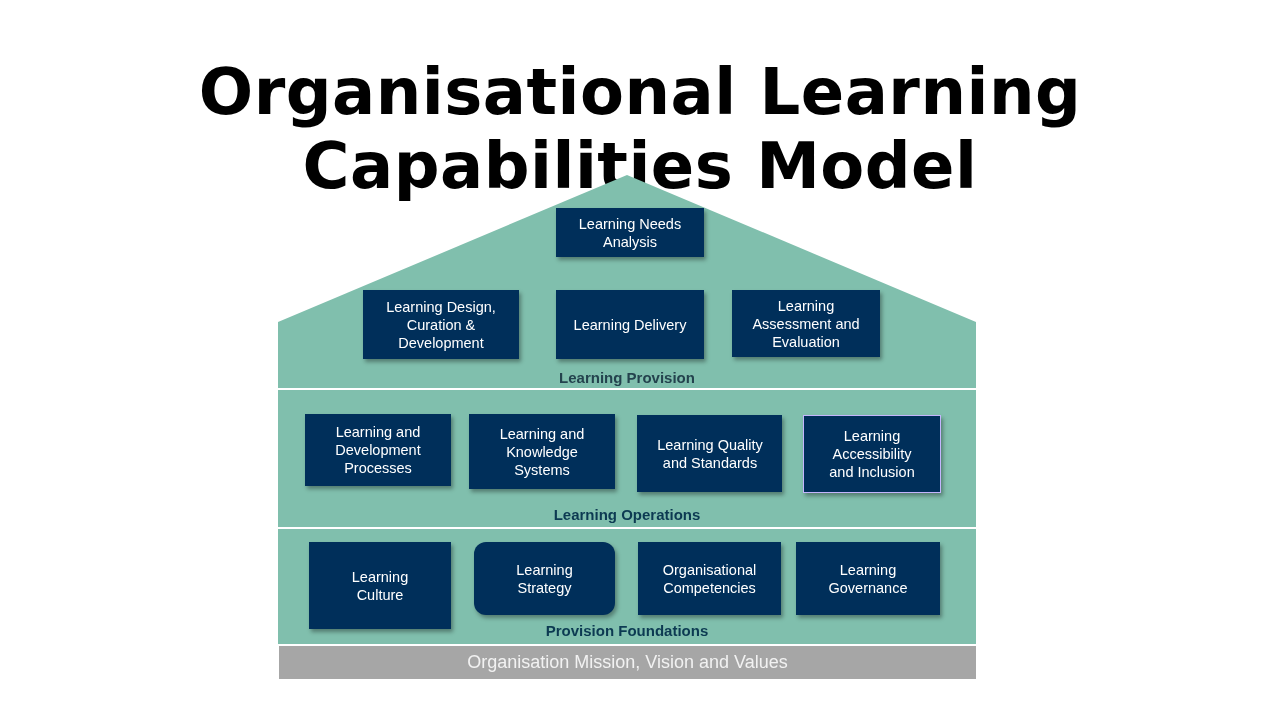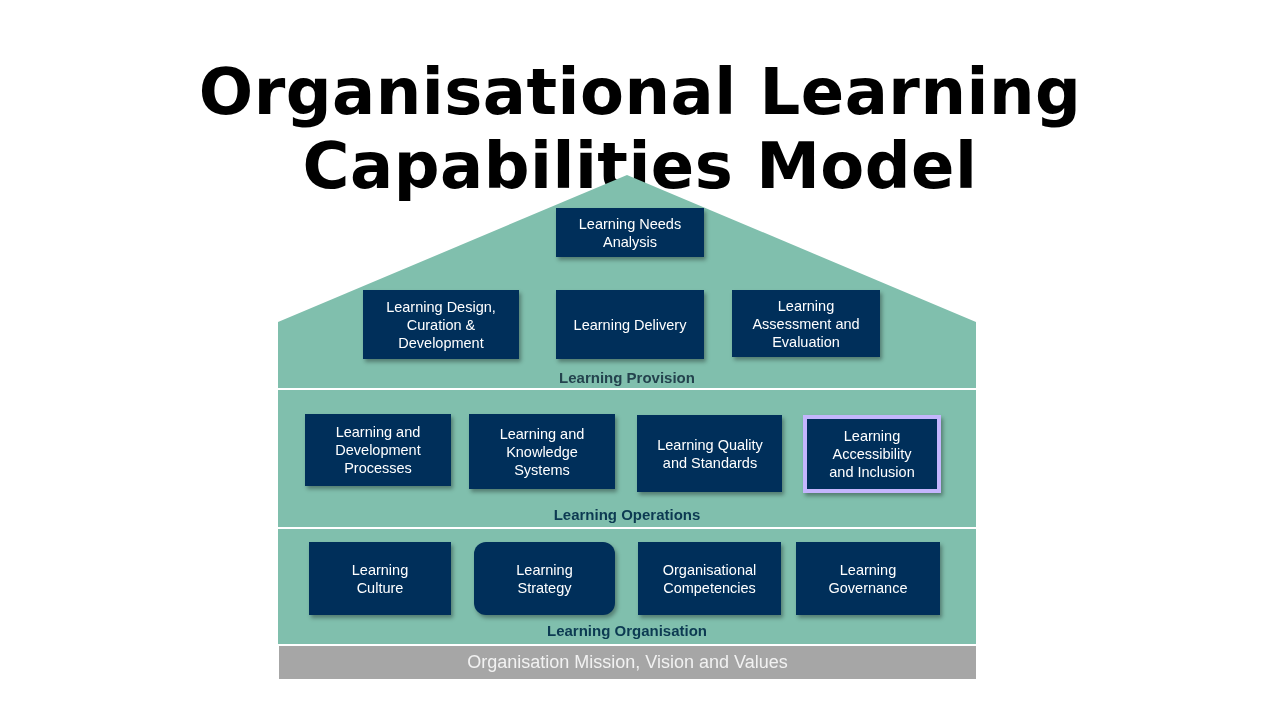--- a/index.html
+++ b/index.html
@@ -2,21 +2,21 @@
 <html><head>
 <meta charset="utf-8">
 <style>
   html, body { margin:0; padding:0; }
   body { width:1280px; height:720px; background:#ffffff; position:relative; overflow:hidden; font-family:"Liberation Sans", sans-serif; }
   .title { position:absolute; left:0; width:1280px; top:55px; text-align:center; font-size:64px; font-weight:bold; color:#000; letter-spacing:0.5px; font-family:"DejaVu Sans", sans-serif; }
   .roof { position:absolute; left:278px; top:175px; width:698px; height:215px; }
   .band { position:absolute; left:278px; width:698px; background:#80bfad; }
   .sep { position:absolute; left:278px; width:698px; height:2px; background:#ffffff; }
   .box { position:absolute; background:#002f5a; color:#ffffff; display:flex; align-items:center; justify-content:center; text-align:center; font-size:14.5px; line-height:18px; box-shadow:2px 3px 4px rgba(0,0,0,0.35); box-sizing:border-box; padding:0 6px; }
-  .box.outlined { border:4px solid #c4b5fd; }
+  .box.outlined { border:1px solid #c4b5fd; }
   .label { position:absolute; left:278px; width:698px; text-align:center; font-weight:bold; font-size:15px; color:#0c3a52; }
   .label.prov { color:#24434e; }
   .base { position:absolute; left:279px; top:646px; width:697px; height:33px; background:#a6a6a6; color:#f2f2f2; display:flex; align-items:center; justify-content:center; font-size:18px; }
 </style>
 </head>
 <body>
 
 <div class="title">Organisational Learning Capabilities Model</div>
 
 <svg class="roof" viewBox="0 0 698 215" preserveAspectRatio="none">
@@ -50,27 +50,27 @@
     <span style="display:block;width:125px;">Learning Quality and Standards</span>
   </div>
 <div class="box outlined" style="left:803px;top:415px;width:138px;height:78px;">
     <span style="display:block;width:105px;">Learning Accessibility and Inclusion</span>
   </div>
 <div class="label" style="top:506px;">Learning Operations</div>
 
 <div class="sep" style="top:527px;"></div>
 
 <div class="band" style="top:529px;height:115px;"></div>
-<div class="box" style="left:309px;top:542px;width:142px;height:73px;">
+<div class="box" style="left:309px;top:542px;width:142px;height:87px;">
     <span style="display:block;width:70px;">Learning Culture</span>
   </div>
 <div class="box" style="left:474px;top:542px;width:141px;height:73px;border-radius:12px;">
     <span style="display:block;width:70px;">Learning Strategy</span>
   </div>
 <div class="box" style="left:638px;top:542px;width:143px;height:73px;">
     <span style="display:block;width:120px;">Organisational Competencies</span>
   </div>
 <div class="box" style="left:796px;top:542px;width:144px;height:73px;">
     <span style="display:block;width:100px;">Learning Governance</span>
   </div>
-<div class="label" style="top:622px;">Learning Organisation</div>
+<div class="label" style="top:622px;">Provision Foundations</div>
 
 <div class="base">Organisation Mission, Vision and Values</div>
 
 </body></html>

